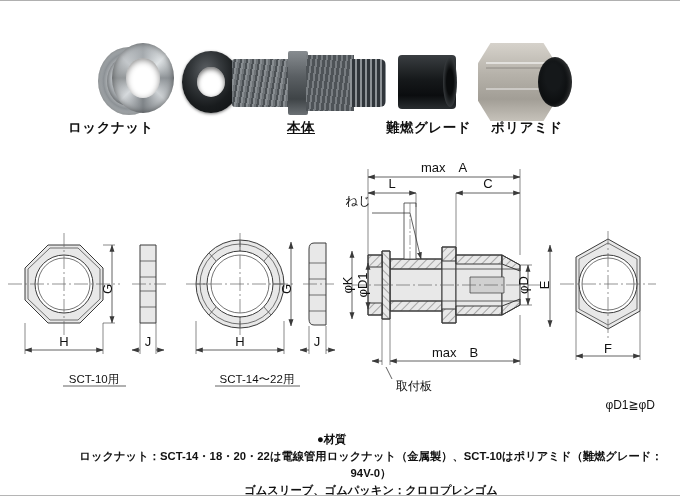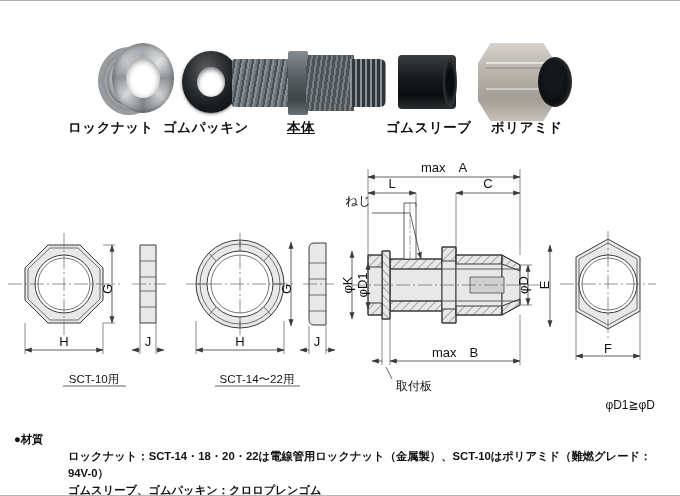--- a/index.html
+++ b/index.html
@@ -118,24 +118,24 @@
   }
 
   
   svg.draw{position:absolute;left:0;top:150px;width:680px;height:270px;}
 
   
   .material{
     position:absolute;left:14px;top:430px;width:660px;
     font-size:11.3px;line-height:17px;color:#111;
   }
-  .material .mrow{display:flex;}
+  .material .mrow{display:flex;justify-content:center;}
   .material .mhead{white-space:nowrap;font-weight:700;min-width:54px;}
   .material .mbody{font-weight:600;}
-  .material .mindent{padding-left:54px;font-weight:600;}
+  .material .mindent{padding-left:54px;font-weight:600;text-align:center;}
   .bottom-rule{position:absolute;left:0;bottom:0;width:680px;height:1px;background:#b5b5b5;}
 </style>
 </head>
 <body>
 
 <div class="sheet">
 
   <div class="photo-row">
     <div class="locknut"></div>
     <div class="locknut-b"></div>
@@ -148,23 +148,22 @@
     </div>
     <div class="sleeve"></div>
     <div class="cap">
       <div class="cap-body"></div>
       <div class="cap-hole"></div>
     </div>
   </div>
 
   <div class="label-row">
     <span class="part-label" style="left:68px;">ロックナット</span>
-    <span class="part-label" style="left:163px;">ゴムパッキン</span>
     <span class="part-label" style="left:287px;text-decoration:underline;">本体</span>
-    <span class="part-label" style="left:386px;">ゴムスリーブ</span>
+    <span class="part-label" style="left:386px;">難燃グレード</span>
     <span class="part-label" style="left:491px;">ポリアミド</span>
   </div>
 
   <svg class="draw" viewBox="0 0 680 270">
     <defs>
       <pattern id="hatchR" width="6" height="6" patternTransform="rotate(45)" patternUnits="userSpaceOnUse">
         <line x1="0" y1="0" x2="0" y2="6" stroke="#555" stroke-width="0.9"></line>
       </pattern>
       <pattern id="hatchL" width="6" height="6" patternTransform="rotate(-45)" patternUnits="userSpaceOnUse">
         <line x1="0" y1="0" x2="0" y2="6" stroke="#555" stroke-width="0.9"></line>

